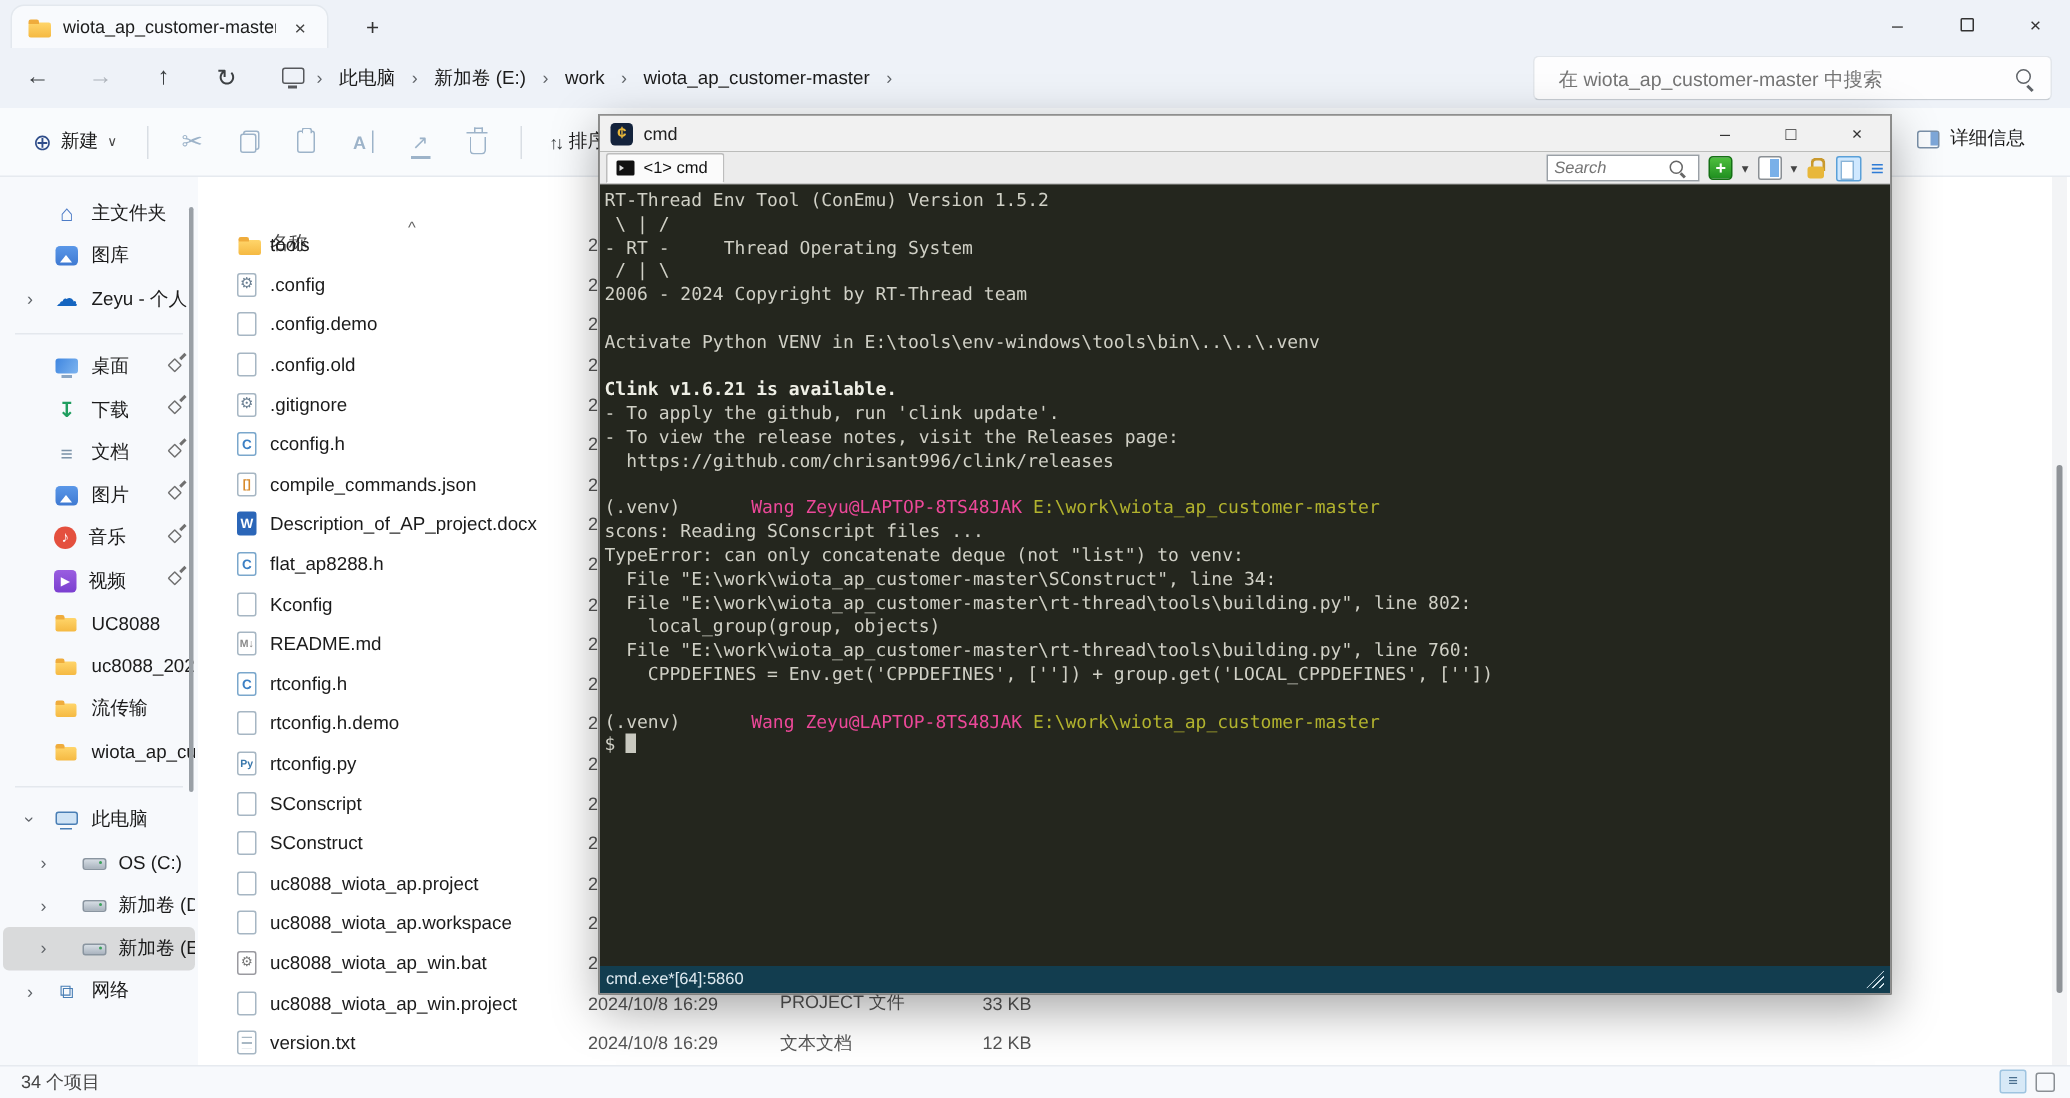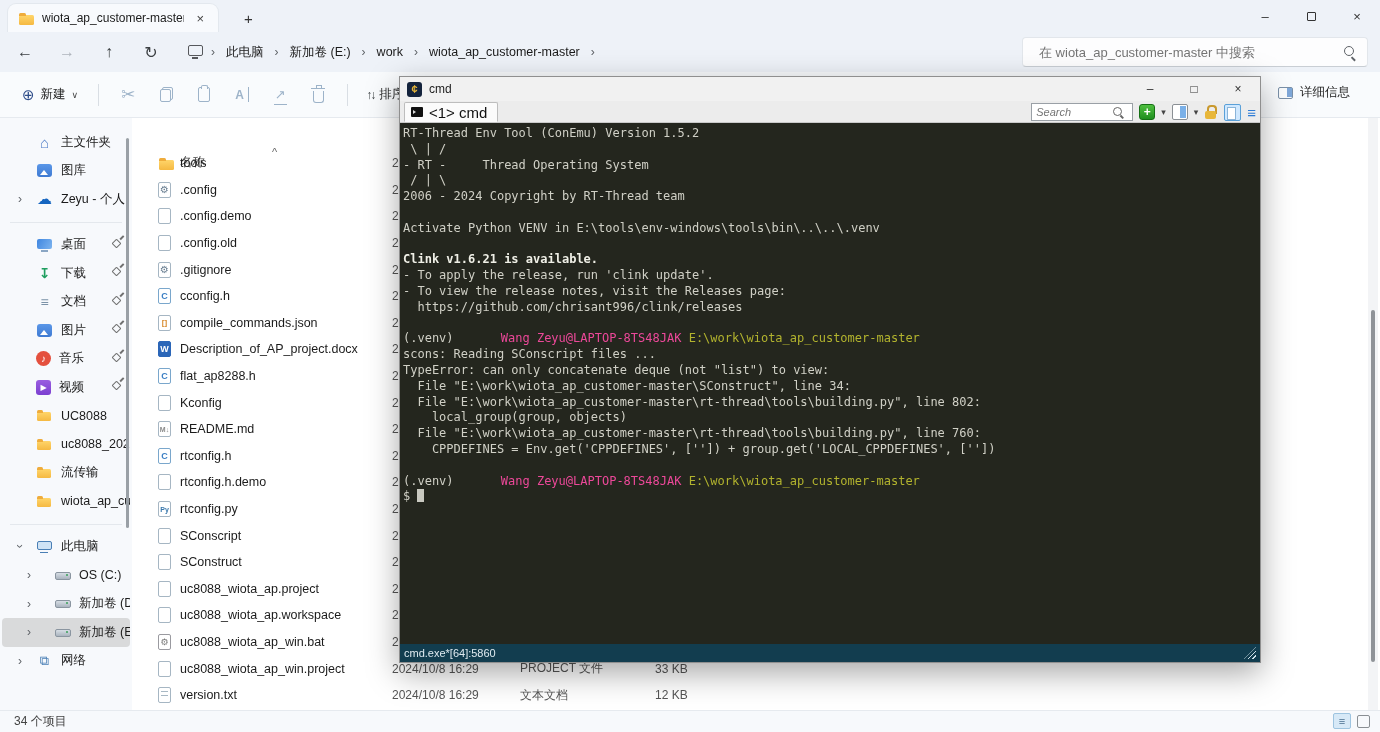--- a/index.html
+++ b/index.html
@@ -135,21 +135,21 @@
   .view-toggles { position:absolute; right:10px; top:2px; display:flex; gap:6px; align-items:center; }
   .vt-details { width:18px; height:16px; background:#d7e9f7; border:1px solid #9ec4e0; border-radius:2px; display:flex; align-items:center; justify-content:center; color:#4a6f8f; font-size:11px; }
   .vt-icons { width:13px; height:13px; border:1.5px solid #8a8f94; border-radius:2px; }
 
   
   #terminal { position:absolute; left:399px; top:76px; width:862px; height:587px; border:1px solid #8f8f8f; box-shadow:0 10px 30px rgba(0,0,0,.35); background:#24261e; z-index:10; }
   #term-title { position:absolute; left:0; top:0; width:100%; height:24px; background:#f1f1f1; display:flex; align-items:center; gap:7px; padding-left:7px; font-size:12px; color:#222; }
   .conemu-logo { width:15px; height:15px; background:#14233c; border-radius:3px; color:#e8b73a; font-weight:bold; font-size:11px; display:flex; align-items:center; justify-content:center; line-height:1; }
   .term-wc { position:absolute; top:0; height:24px; width:44px; display:flex; align-items:center; justify-content:center; color:#333; font-size:12px; }
   #term-tabrow { position:absolute; left:0; top:24px; width:100%; height:22px; background:#ececec; border-bottom:1px solid #c9c9c9; display:flex; align-items:center; }
-  .cterm-tab { display:flex; align-items:center; gap:6px; height:20px; margin:1px 0 0 4px; padding:0 10px 0 6px; background:#fbfbfb; border:1px solid #bdbdbd; border-bottom-color:#fbfbfb; border-radius:2px 2px 0 0; font-size:15px; color:#111; }
+  .cterm-tab { display:flex; align-items:center; gap:6px; height:20px; margin:1px 0 0 4px; padding:0 10px 0 6px; background:#fbfbfb; border:1px solid #bdbdbd; border-bottom-color:#fbfbfb; border-radius:2px 2px 0 0; font-size:11px; color:#111; }
   .cterm-tab-ico { width:12px; height:10px; background:#111; border-radius:1px; position:relative; }
   .cterm-tab-ico::after { content:""; position:absolute; left:2px; top:3px; width:0; height:0; border-left:3px solid #ddd; border-top:2px solid transparent; border-bottom:2px solid transparent; }
   #conemu-tools { position:absolute; right:4px; top:26px; display:flex; align-items:center; gap:6px; }
   #conemu-search { width:102px; height:18px; background:#fff; border:1px solid #9aa0a6; display:flex; align-items:center; }
   #conemu-search input { width:80px; border:0; outline:0; font-size:11px; font-style:italic; color:#777; padding:0 4px; font-family:inherit; background:transparent; }
   .cmag { position:relative; width:12px; height:12px; }
   .cmag::before { content:""; position:absolute; left:1px; top:1px; width:7px; height:7px; border:1.5px solid #666; border-radius:50%; }
   .cmag::after { content:""; position:absolute; right:0; bottom:1px; width:4px; height:1.5px; background:#666; transform:rotate(45deg); }
   .cbtn-new { width:16px; height:16px; background:linear-gradient(#4fbf3f,#1f8f1f); border:1px solid #157015; border-radius:3px; color:#fff; font-weight:bold; font-size:12px; display:flex; align-items:center; justify-content:center; line-height:1; }
   .cdrop { color:#444; font-size:9px; }
@@ -588,27 +588,27 @@
     <div id="console">
         <div class="tline"><span>RT-Thread Env Tool (ConEmu) Version 1.5.2</span></div>
         <div class="tline"><span> \ | /</span></div>
         <div class="tline"><span>- RT -     Thread Operating System</span></div>
         <div class="tline"><span> / | \</span></div>
         <div class="tline"><span>2006 - 2024 Copyright by RT-Thread team</span></div>
         <div class="tline">&nbsp;</div>
         <div class="tline"><span>Activate Python VENV in E:\tools\env-windows\tools\bin\..\..\.venv</span></div>
         <div class="tline">&nbsp;</div>
         <div class="tline"><span class="b">Clink v1.6.21 is available.</span></div>
-        <div class="tline"><span>- To apply the release, run 'clink update'.</span></div>
+        <div class="tline"><span>- To apply the github, run 'clink update'.</span></div>
         <div class="tline"><span>- To view the release notes, visit the Releases page:</span></div>
         <div class="tline"><span>  https://github.com/chrisant996/clink/releases</span></div>
         <div class="tline">&nbsp;</div>
         <div class="tline"><span>(.venv) </span><span class="g">Wang Zeyu@LAPTOP-8TS48JAK</span><span> </span><span class="y">E:\work\wiota_ap_customer-master</span></div>
         <div class="tline"><span>scons: Reading SConscript files ...</span></div>
-        <div class="tline"><span>TypeError: can only concatenate deque (not "list") to view:</span></div>
+        <div class="tline"><span>TypeError: can only concatenate deque (not "list") to venv:</span></div>
         <div class="tline"><span>  File "E:\work\wiota_ap_customer-master\SConstruct", line 34:</span></div>
         <div class="tline"><span>  File "E:\work\wiota_ap_customer-master\rt-thread\tools\building.py", line 802:</span></div>
         <div class="tline"><span>    local_group(group, objects)</span></div>
         <div class="tline"><span>  File "E:\work\wiota_ap_customer-master\rt-thread\tools\building.py", line 760:</span></div>
         <div class="tline"><span>    CPPDEFINES = Env.get('CPPDEFINES', ['']) + group.get('LOCAL_CPPDEFINES', [''])</span></div>
         <div class="tline">&nbsp;</div>
         <div class="tline"><span>(.venv) </span><span class="g">Wang Zeyu@LAPTOP-8TS48JAK</span><span> </span><span class="y">E:\work\wiota_ap_customer-master</span></div>
         <div class="tline"><span>$ </span><span class="cursor"></span></div>
       </div>
     <div id="term-status">

